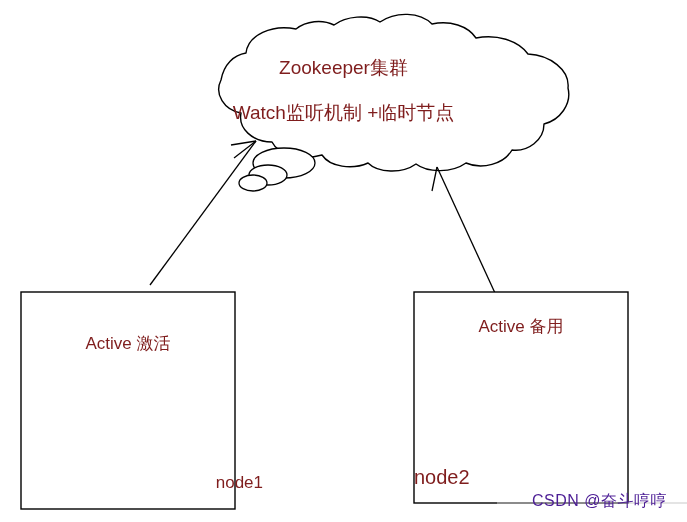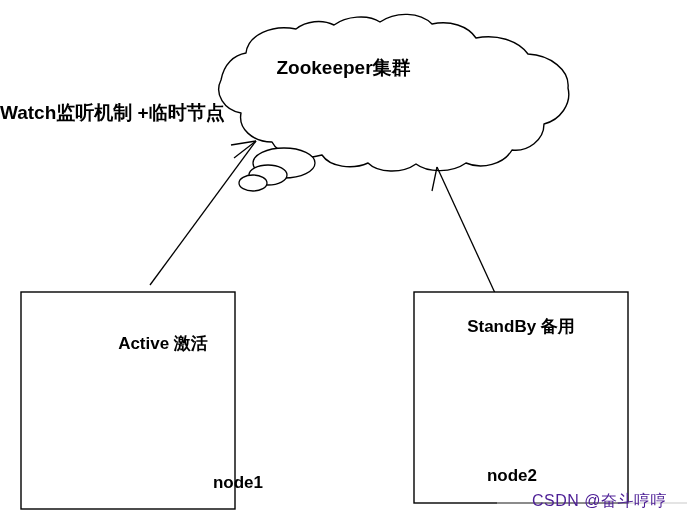--- a/index.html
+++ b/index.html
@@ -19,67 +19,66 @@
   }
   #diagram-svg {
     position: absolute;
     left: 0;
     top: 0;
     width: 687px;
     height: 522px;
   }
   .diagram-text {
     position: absolute;
-    color: #000000;
+    color: #7f1d1d;
     white-space: nowrap;
-    font-weight: 700;
+    font-weight: 400;
   }
   .cloud-title {
     font-size: 19px;
     left: 0;
     top: 55px;
     width: 687px;
     text-align: center;
   }
   .cloud-subtitle {
     font-size: 19px;
     left: 0;
     top: 100px;
     width: 687px;
-    text-align: left;
+    text-align: center;
   }
   .node-role-left {
     font-size: 17px;
     left: 21px;
     top: 332px;
     width: 214px;
     text-align: center;
-    padding-left: 35px;
   }
   .node-role-right {
     font-size: 17px;
     left: 414px;
     top: 315px;
     width: 214px;
     text-align: center;
   }
   .node-label-left {
     font-size: 17px;
     left: 21px;
     top: 473px;
     width: 194px;
     text-align: right;
     padding-left: 48px;
   }
   .node-label-right {
-    font-size: 17px;
+    font-size: 20px;
     left: 414px;
     top: 466px;
     width: 196px;
-    text-align: center;
+    text-align: left;
   }
   .watermark {
     position: absolute;
     left: 532px;
     top: 491px;
     font-size: 16px;
     color: #4c1d95;
     white-space: nowrap;
     letter-spacing: 0.5px;
   }
@@ -137,19 +136,19 @@
   </svg>
 
   <div class="diagram-text cloud-title">Zookeeper集群</div>
 
   <div class="diagram-text cloud-subtitle">Watch监听机制 +临时节点</div>
 
   <div class="diagram-text node-role-left">Active 激活</div>
 
   <div class="diagram-text node-label-left">node1</div>
 
-  <div class="diagram-text node-role-right">StandBy 备用</div>
+  <div class="diagram-text node-role-right">Active 备用</div>
 
   <div class="diagram-text node-label-right">node2</div>
 
   <div class="watermark">CSDN @奋斗哼哼</div>
 
 </div>
 
 </body></html>

